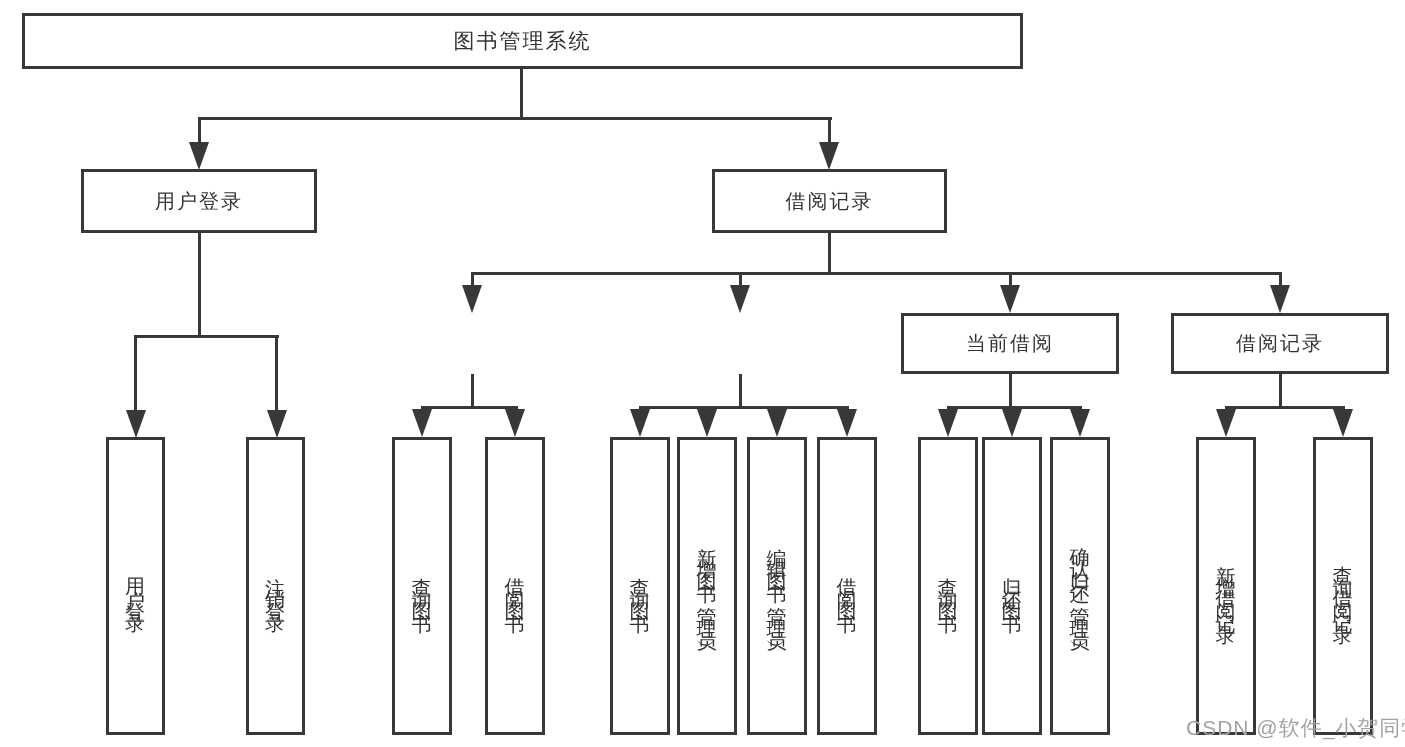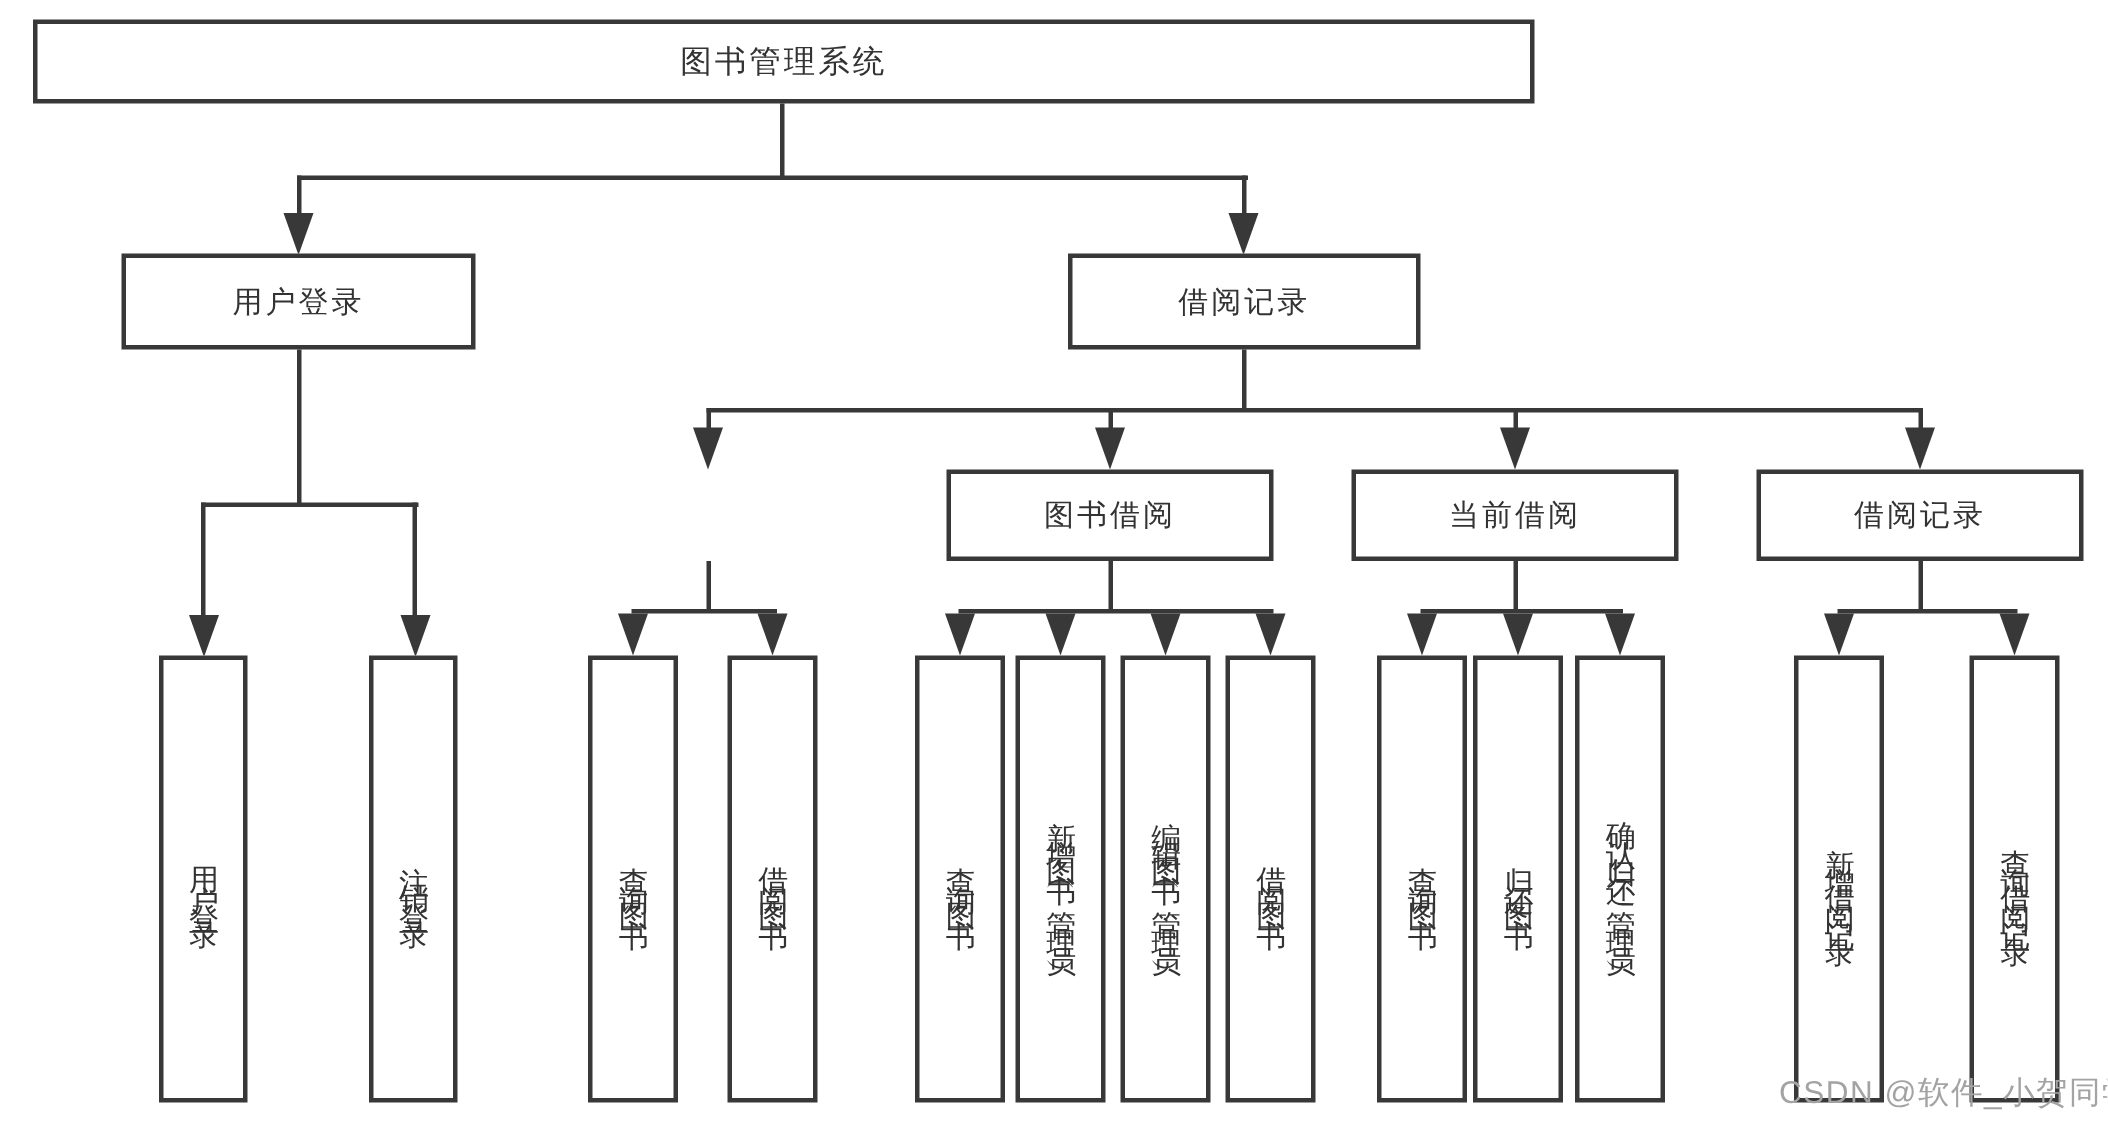--- a/index.html
+++ b/index.html
@@ -92,21 +92,20 @@
     <div class="vline" style="left:471px;top:272px;height:16px;"></div>
     <div class="arrow" style="left:462px;top:285px;"></div>
     <div class="vline" style="left:739px;top:272px;height:16px;"></div>
     <div class="arrow" style="left:730px;top:285px;"></div>
     <div class="vline" style="left:1009px;top:272px;height:16px;"></div>
     <div class="arrow" style="left:1000px;top:285px;"></div>
     <div class="vline" style="left:1279px;top:272px;height:16px;"></div>
     <div class="arrow" style="left:1270px;top:285px;"></div>
   </div>
 
-  <div class="node" style="left:631px;top:313px;width:218px;height:61px;">图书借阅</div>
   <div class="node" style="left:1171px;top:313px;width:218px;height:61px;">借阅记录</div>
   <div class="node" style="left:901px;top:313px;width:218px;height:61px;">当前借阅</div>
 
   <div>
     <div class="vline" style="left:471px;top:374px;height:34px;"></div>
     <div class="hline" style="left:421px;top:406px;width:97px;"></div>
     <div class="arrow" style="left:412px;top:409px;"></div>
     <div class="arrow" style="left:505px;top:409px;"></div>
   </div>
 

